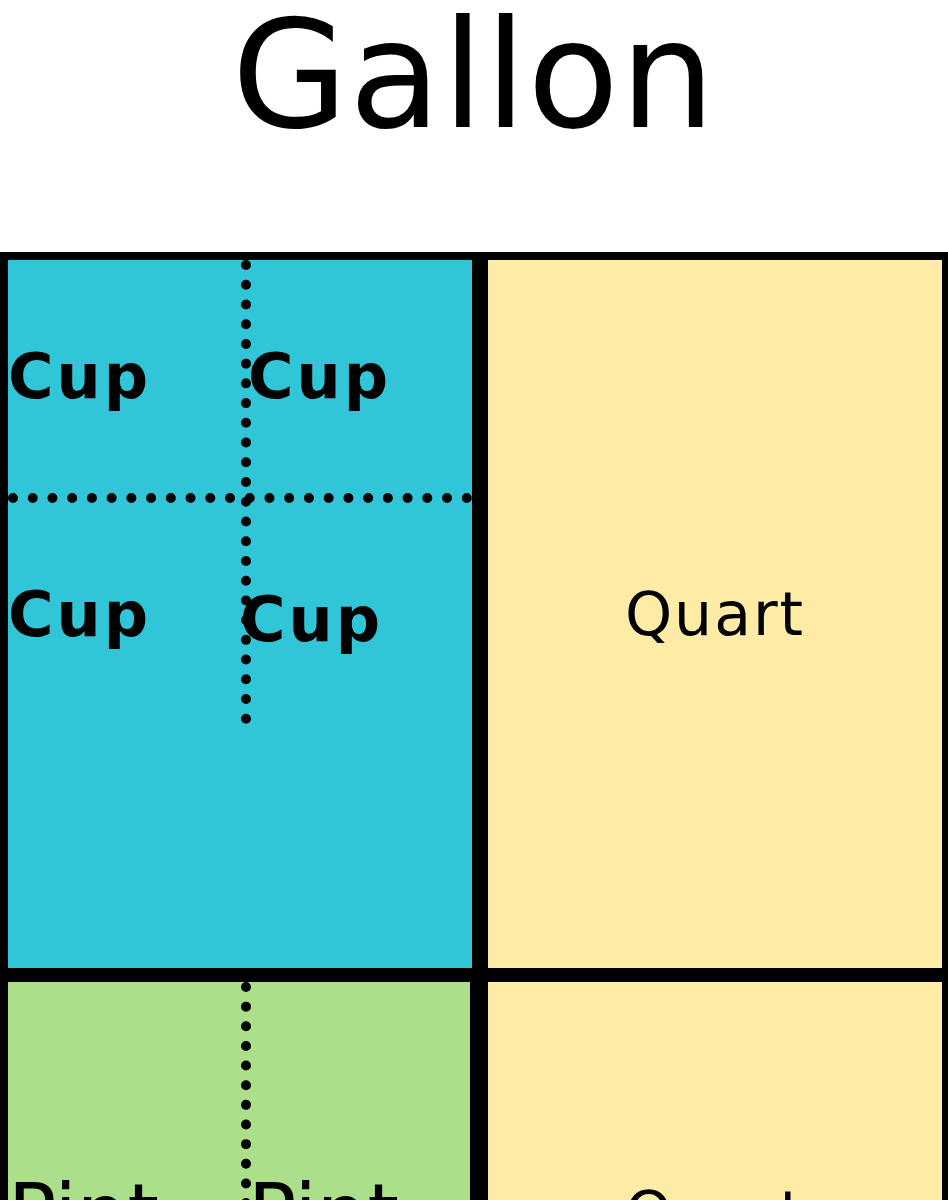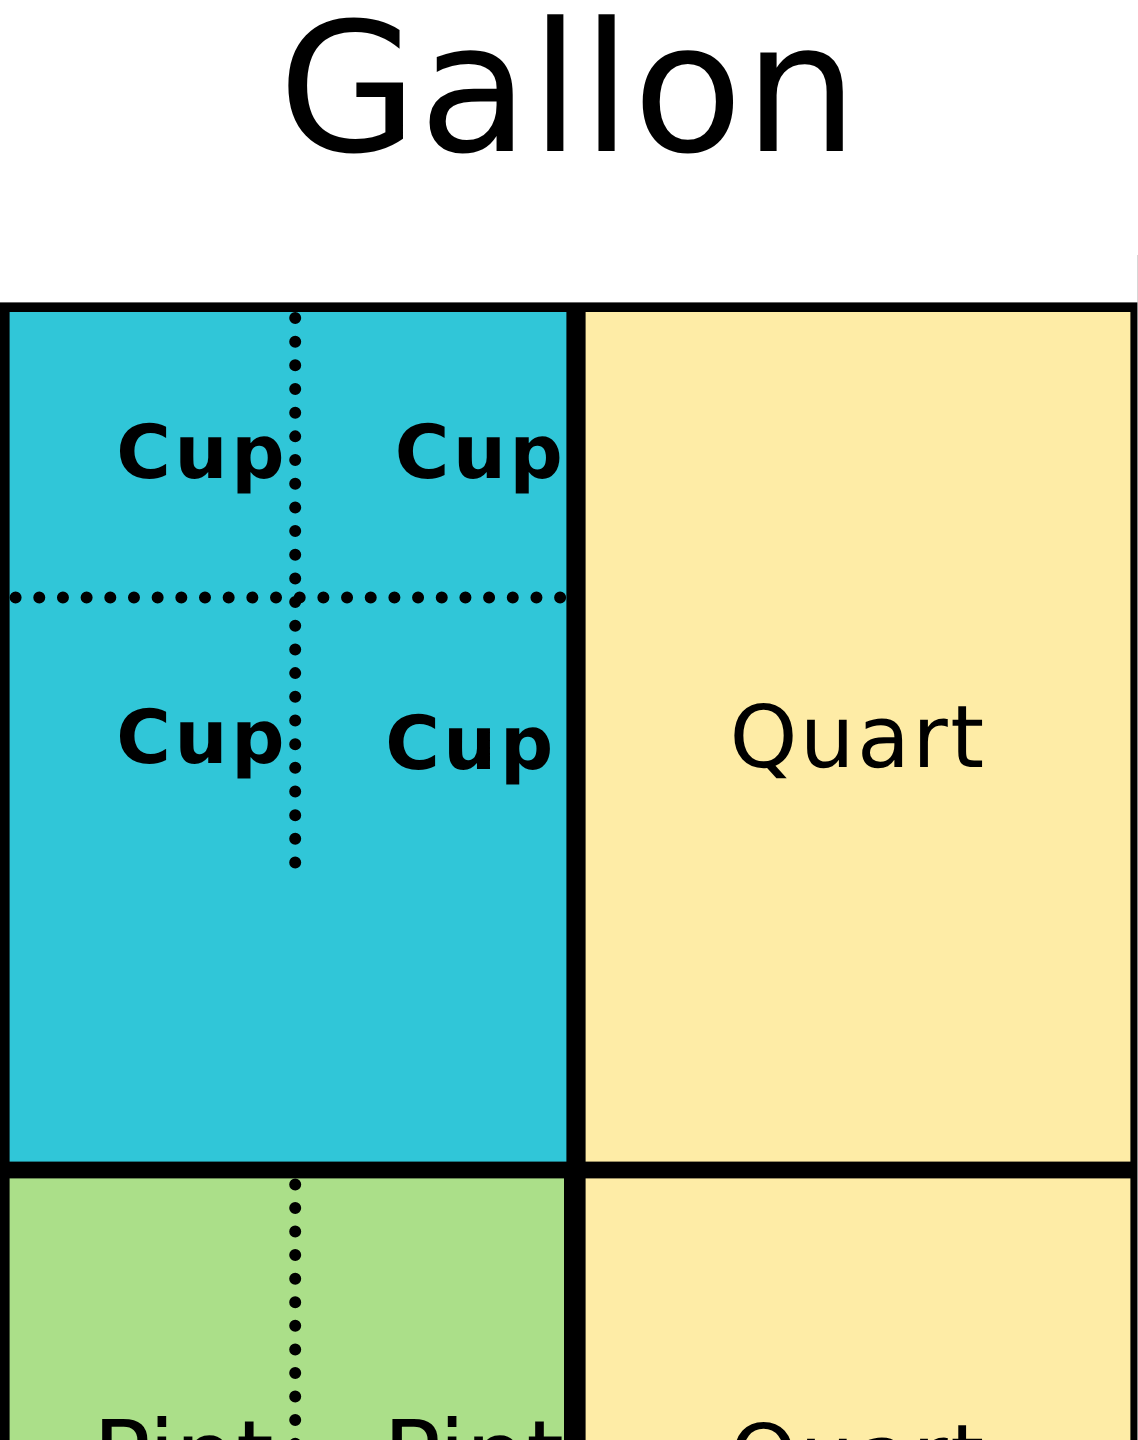--- a/index.html
+++ b/index.html
@@ -8,24 +8,24 @@
   .title { position:absolute; left:0; top:-10px; width:948px; text-align:center;
            font-size:150px; line-height:170px; letter-spacing:1px; }
   .frame { position:absolute; left:0; top:252px; width:948px; height:948px;
            background:#000; }
   .cell { position:absolute; box-sizing:border-box; display:flex;
           align-items:center; justify-content:center; }
   .cups { left:8px; top:8px; width:464px; height:708px; }
   .pints { left:8px; top:730px; width:462px; height:462px; }
   .quart1 { left:488px; top:8px; width:454px; height:708px; }
   .quart2 { left:488px; top:730px; width:454px; height:462px; }
-  .sub { position:absolute; display:flex; align-items:center; justify-content:flex-end; }
+  .sub { position:absolute; display:flex; align-items:center; justify-content:flex-start; }
   .cup-label { font-size:62px; font-weight:bold; letter-spacing:3px; }
   .pint-label { font-size:80px; }
-  .quart-label { font-size:72px; letter-spacing:2px; }
+  .quart-label { font-size:60px; letter-spacing:2px; }
   .vdots { position:absolute; width:0; border-left:10px dotted #000; }
   .hdots { position:absolute; height:0; border-top:10px dotted #000; }
 </style>
 </head>
 <body>
 
 <div class="title">Gallon</div>
 
 <div class="frame">
 

